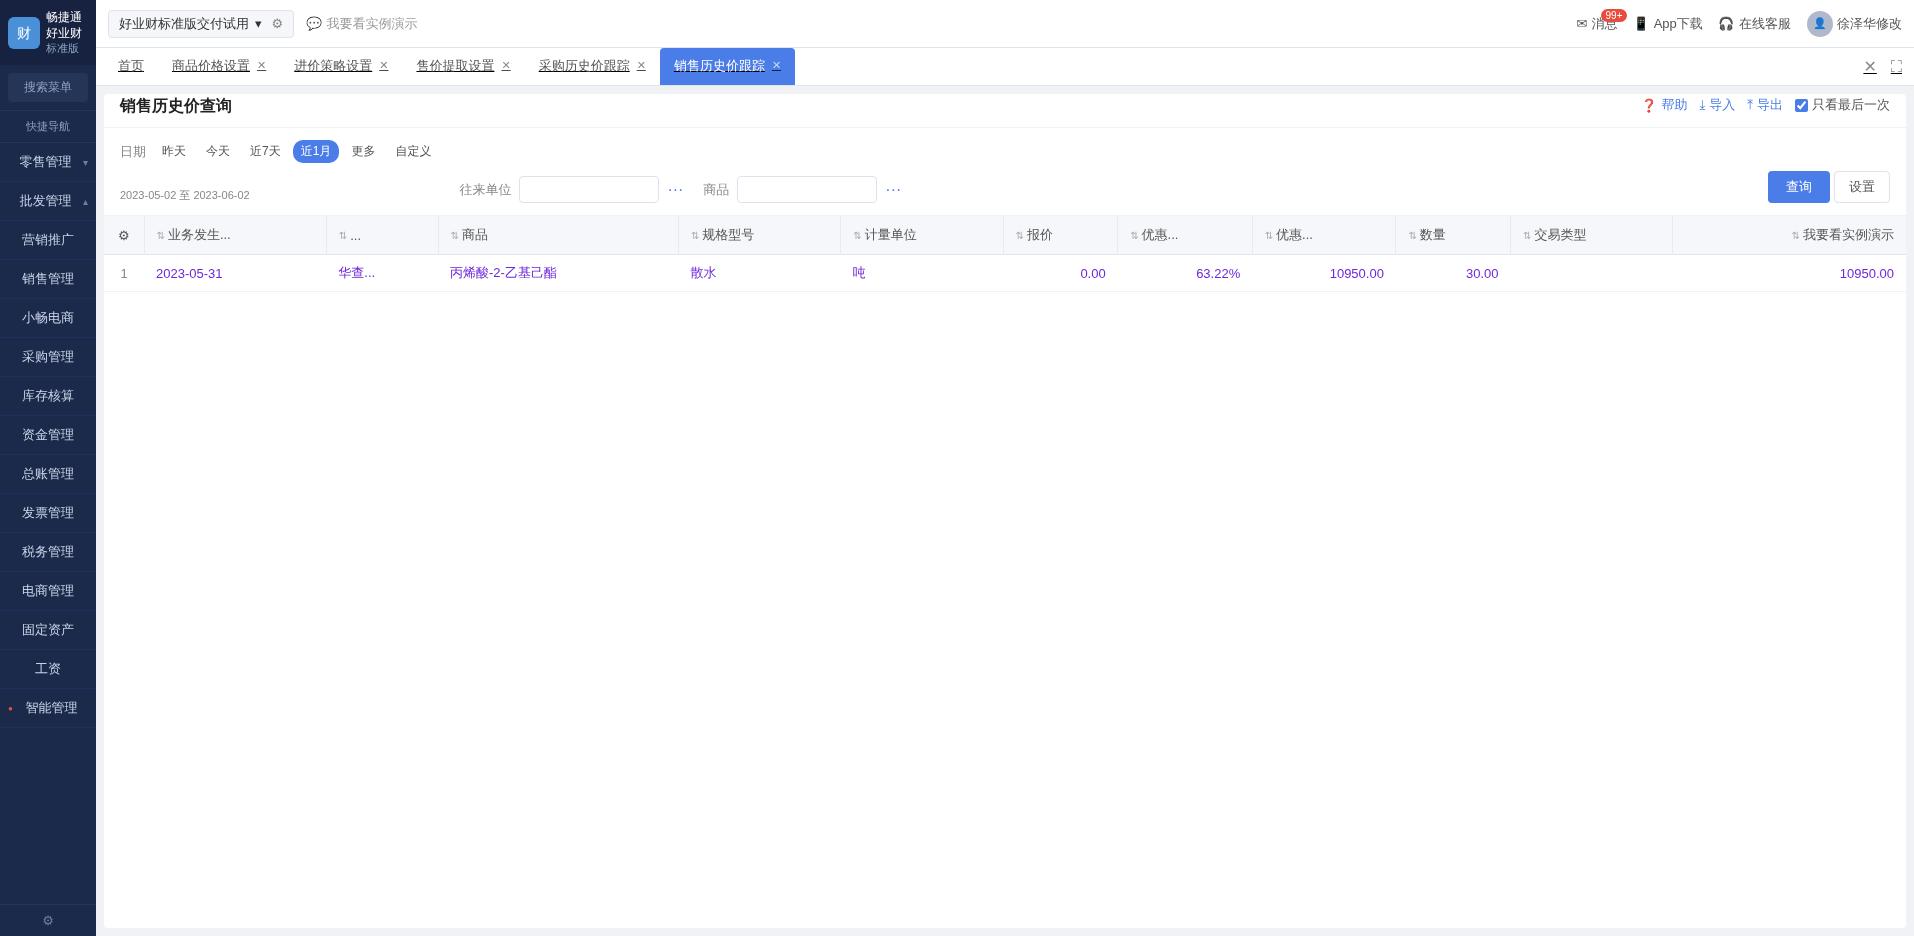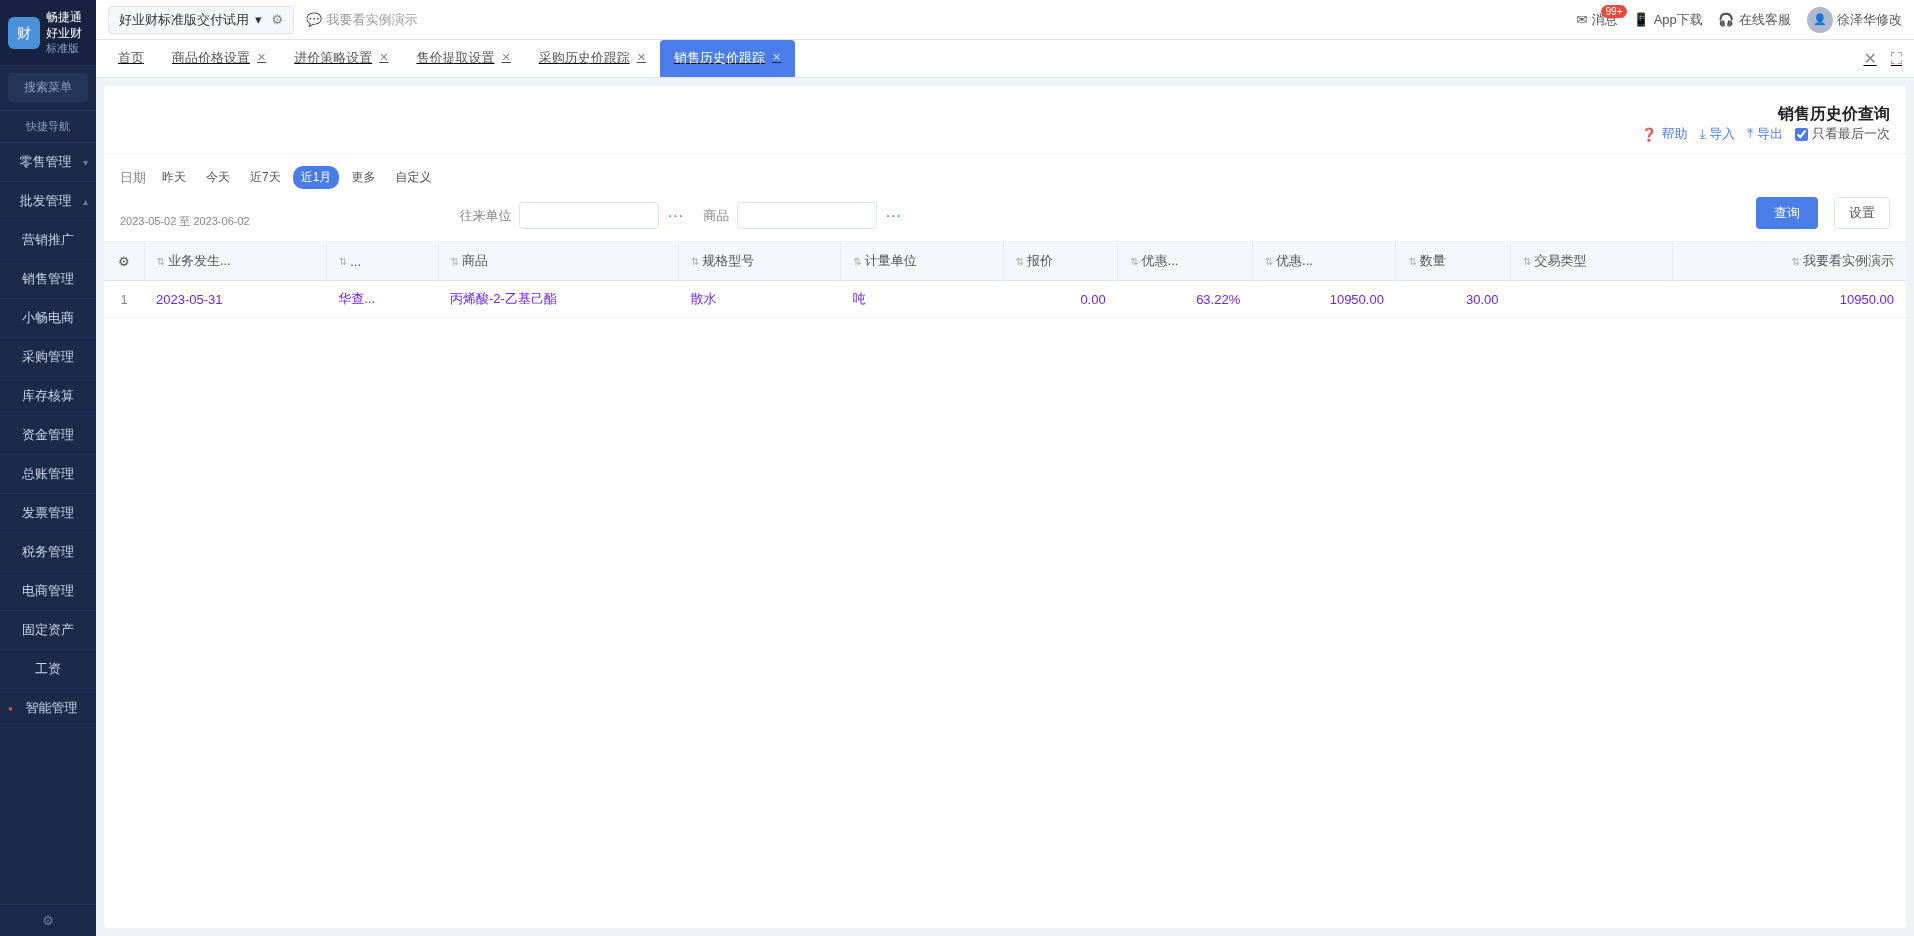--- a/index.html
+++ b/index.html
@@ -83,21 +83,21 @@
       overflow: hidden;
     }
 
     
     .top-bar {
       background: #fff;
       border-bottom: 1px solid #e0e4ee;
       display: flex;
       align-items: center;
       padding: 0 12px;
-      height: 40px;
+      height: 48px;
       gap: 12px;
     }
     .top-bar-dropdown {
       display: flex; align-items: center; gap: 6px;
       background: #f5f7fa; border: 1px solid #dde2ec; border-radius: 4px;
       padding: 4px 10px; cursor: pointer; font-size: 13px; color: #333;
     }
     .top-bar-demo {
       display: flex; align-items: center; gap: 4px;
       color: #999; font-size: 13px; cursor: pointer;
@@ -164,24 +164,23 @@
     .page-content {
       flex: 1;
       background: #fff;
       margin: 8px;
       border-radius: 4px;
       overflow: auto;
       display: flex;
       flex-direction: column;
     }
     .page-header {
-      display: flex; align-items: flex-end; justify-content: space-between;
-      padding: 18px 16px 10px;
+      display: flex; align-items: flex-start; justify-content: space-between;
+      padding: 2px 16px 10px;
       border-bottom: 1px solid #f0f2f5;
-      flex-direction: column;
     }
     .page-title {
       font-size: 16px; font-weight: bold; color: #222;
     }
     .page-header-actions {
       display: flex; align-items: center; gap: 12px;
     }
     .page-header-action {
       display: flex; align-items: center; gap: 4px;
       color: #4a7de8; font-size: 13px; cursor: pointer;
@@ -218,21 +217,21 @@
     }
     .filter-input {
       border: 1px solid #dde2ec; border-radius: 4px;
       padding: 5px 10px; font-size: 13px; width: 140px; outline: none;
       color: #333;
     }
     .filter-dots {
       color: #4a7de8; cursor: pointer; font-size: 16px;
     }
     .filter-actions {
-      margin-left: auto; display: flex; gap: 16px; padding-left: 26px;
+      margin-left: auto; display: flex; gap: 4px; padding-left: 26px;
     }
     .btn-query {
       background: #4a7de8; color: #fff; border: none;
       padding: 6px 18px; border-radius: 4px; cursor: pointer; font-size: 13px;
     }
     .btn-setting {
       background: #fff; color: #555; border: 1px solid #dde2ec;
       padding: 6px 14px; border-radius: 4px; cursor: pointer; font-size: 13px;
     }
 

